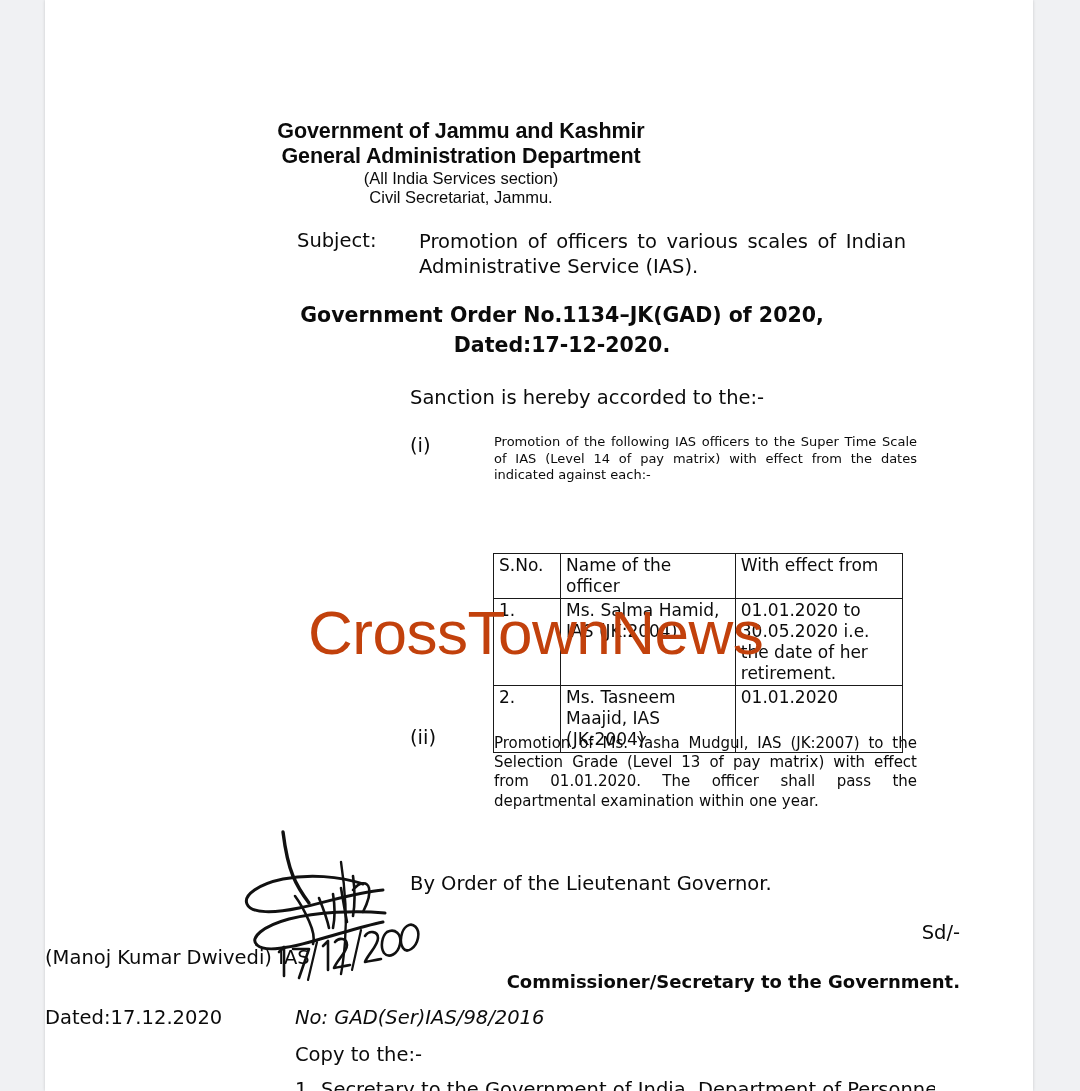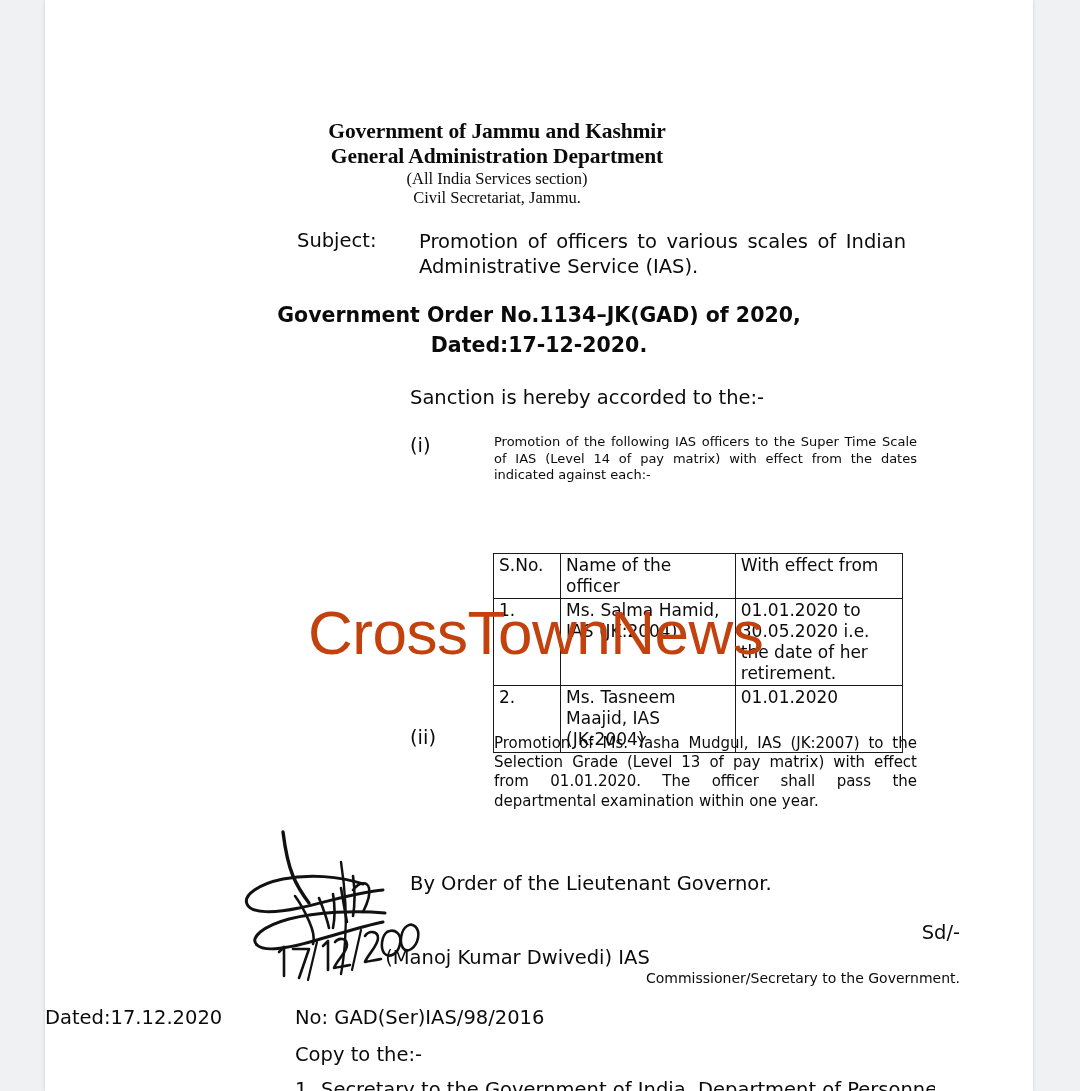--- a/index.html
+++ b/index.html
@@ -53,22 +53,21 @@
     pointer-events: none;
     z-index: 6;
   }
 
   
   .hdr {
     position: absolute;
     left: 0;
     width: 832px;
     text-align: center;
-    font-family: Liberation Serif, serif;
-    padding-left: 36px;
+    font-family: Liberation Sans, sans-serif;
   }
   #hdr-line1 { top: 118px; font-size: 21.5px; font-weight: bold; letter-spacing: -0.1px; }
   #hdr-line2 { top: 143px; font-size: 21.5px; font-weight: bold; letter-spacing: -0.1px; }
   #hdr-line3 { top: 168px; font-size: 16.5px; }
   #hdr-line4 { top: 187px; font-size: 16.5px; }
 
   
   #subject-row {
     position: absolute;
     left: 252px;
@@ -95,20 +94,21 @@
   
   #order-no {
     position: absolute;
     left: 0;
     top: 301px;
     width: 988px;
     text-align: center;
     font-size: 20.5px;
     font-weight: bold;
     line-height: 1.45;
+    padding-left: 23px;
   }
 
   
   #sanction-line {
     position: absolute;
     left: 365px;
     top: 386px;
     font-size: 19.5px;
   }
 
@@ -204,51 +204,51 @@
     top: 921px;
     width: 915px;
     text-align: right;
     font-size: 19.5px;
   }
   #signatory-name {
     position: absolute;
     left: 0;
     top: 946px;
     width: 915px;
-    text-align: center;
-    font-size: 19.5px;
-    padding-left: 15px;
+    text-align: left;
+    font-size: 19.5px;
   }
   #signatory-desig {
     position: absolute;
     left: 0;
     top: 970px;
     width: 915px;
     text-align: right;
-    font-size: 14px;
-    font-weight: normal;
+    font-size: 18px;
+    font-weight: bold;
   }
 
   
   #handwritten-signature {
     position: absolute;
     left: 190px;
     top: 818px;
     width: 190px;
     height: 185px;
     z-index: 7;
     pointer-events: none;
   }
 
   
   #footer-no {
     position: absolute;
     left: 250px;
     top: 1006px;
     font-size: 19.5px;
+    font-style: italic;
   }
   #footer-dated {
     position: absolute;
     left: 0;
     top: 1006px;
     width: 915px;
     text-align: left;
     font-size: 19.5px;
   }
   #copy-to {

